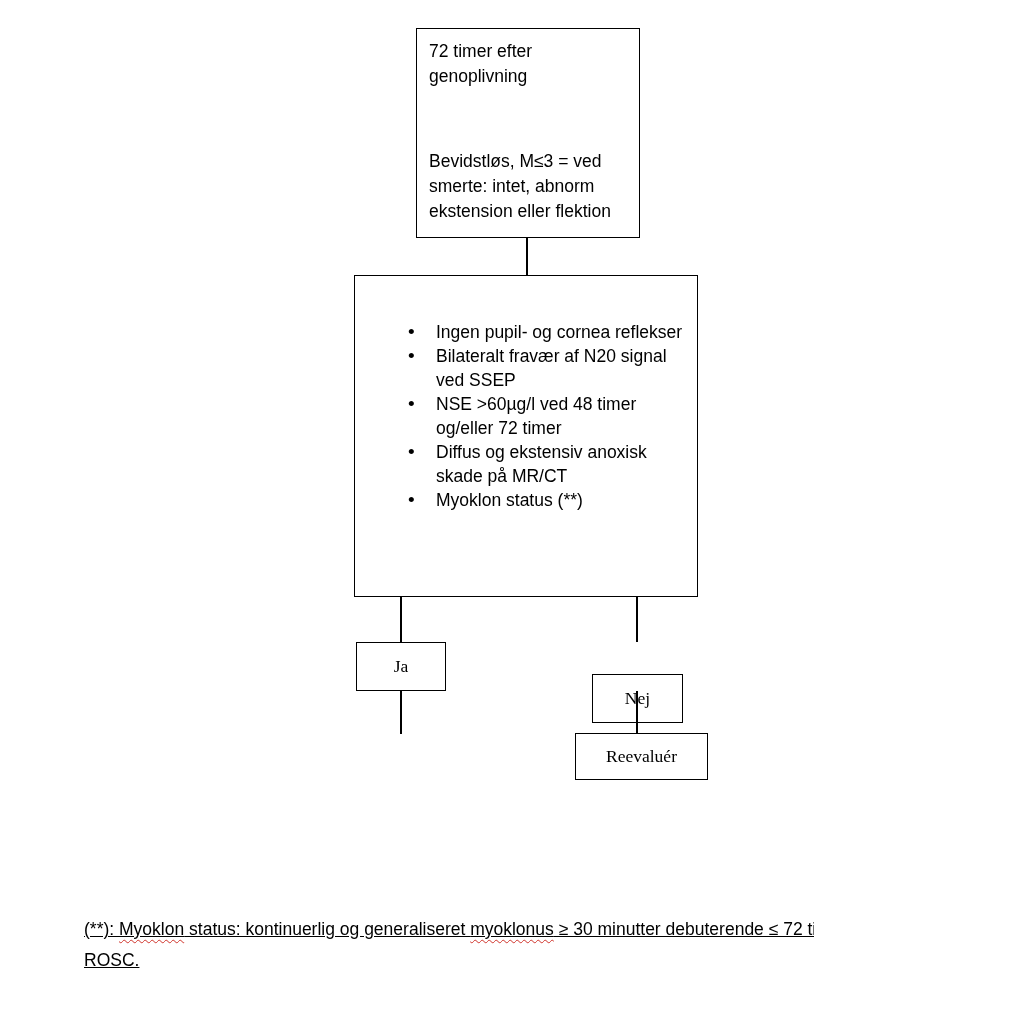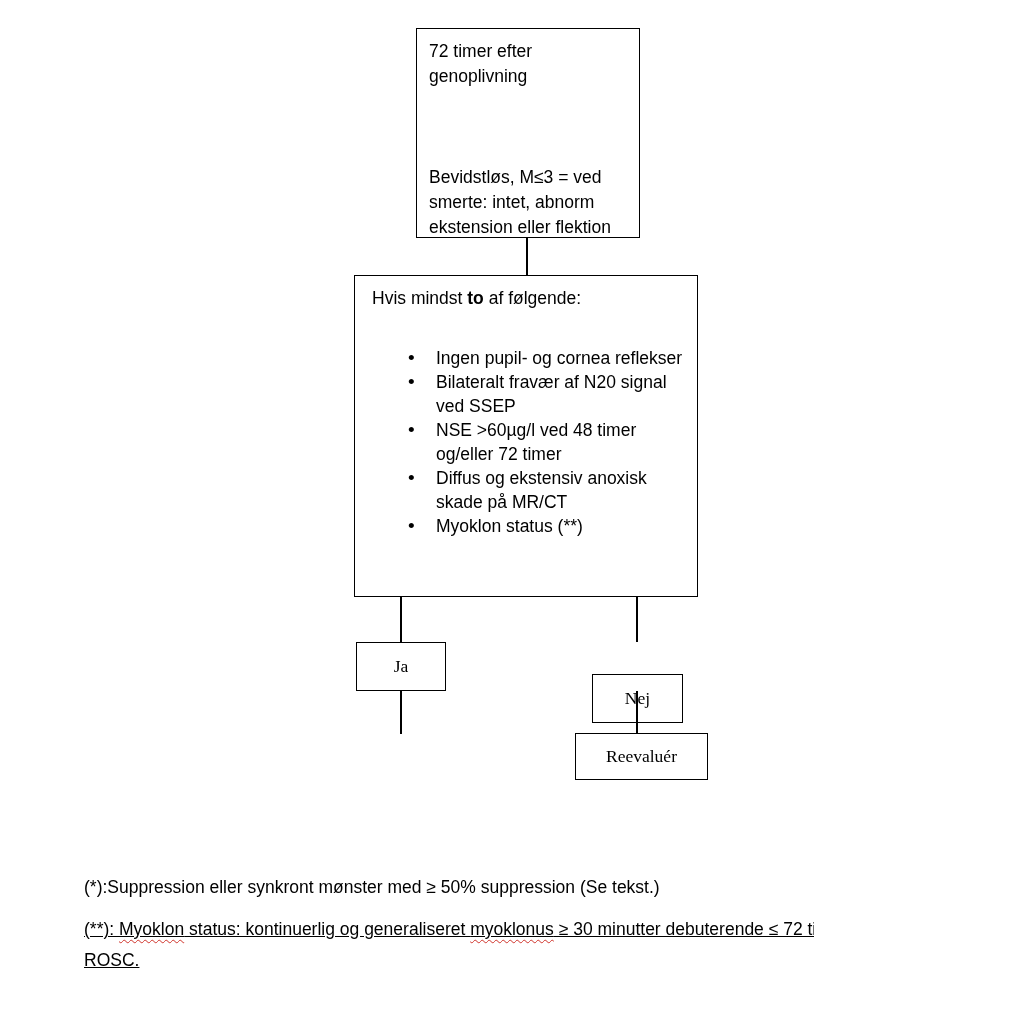--- a/index.html
+++ b/index.html
@@ -17,21 +17,21 @@
     position: absolute;
     border: 1.5px solid #000000;
     background: #ffffff;
     font-size: 17.5px;
   }
   .box-top {
     left: 416px; top: 28px; width: 224px; height: 210px;
     padding: 10px 12px;
     line-height: 25px;
   }
-  .box-top .para2 { margin-top: 76px; }
+  .box-top .para2 { margin-top: 60px; }
   .box-criteria {
     left: 354px; top: 275px; width: 344px; height: 322px;
     padding: 8px 12px 0 17px;
     line-height: 24px;
   }
   .box-criteria .heading { margin-top: 2px; }
   .box-criteria ul {
     list-style: none;
     margin: 36px 0 0 0;
     padding: 0 0 0 36px;
@@ -93,37 +93,35 @@
 <div class="canvas">
 
   <div class="box box-top">
     <div class="para1">72 timer efter genoplivning</div>
     <div class="para2">Bevidstløs, M≤3 = ved smerte: intet, abnorm ekstension eller flektion</div>
   </div>
 
   <div class="vline vl-1"></div>
 
   <div class="box box-criteria">
-    <div class="heading"><span>Hvis mindst </span><span class="bold">to</span><span> af følgende:</span></div>
     <ul>
       <li>Ingen pupil- og cornea reflekser</li>
       <li>Bilateralt fravær af N20 signal ved SSEP</li>
       <li>NSE &gt;60µg/l ved 48 timer og/eller 72 timer</li>
       <li>Diffus og ekstensiv anoxisk skade på MR/CT</li>
       <li>Myoklon status (**)</li>
     </ul>
   </div>
 
   <div class="vline vl-2a"></div>
   <div class="vline vl-2b"></div>
 
   <div class="box box-label box-ja">Ja</div>
   <div class="box box-label box-nej">Nej</div>
 
   <div class="vline vl-3a"></div>
   <div class="vline vl-3b"></div>
 
   <div class="box box-label box-reevaluer">Reevaluér</div>
 
-  <div class="footnote footnote-1">(*):Suppression eller synkront mønster med ≥ 50% suppression (Se tekst.)</div>
   <div class="footnote footnote-2"><span>(**): </span><span class="misspelled">Myoklon</span><span> status: kontinuerlig og generaliseret </span><span class="misspelled">myoklonus</span><span> ≥ 30 minutter debuterende ≤ 72 timer efter ROSC.</span></div>
 
 </div>
 
 </body></html>

